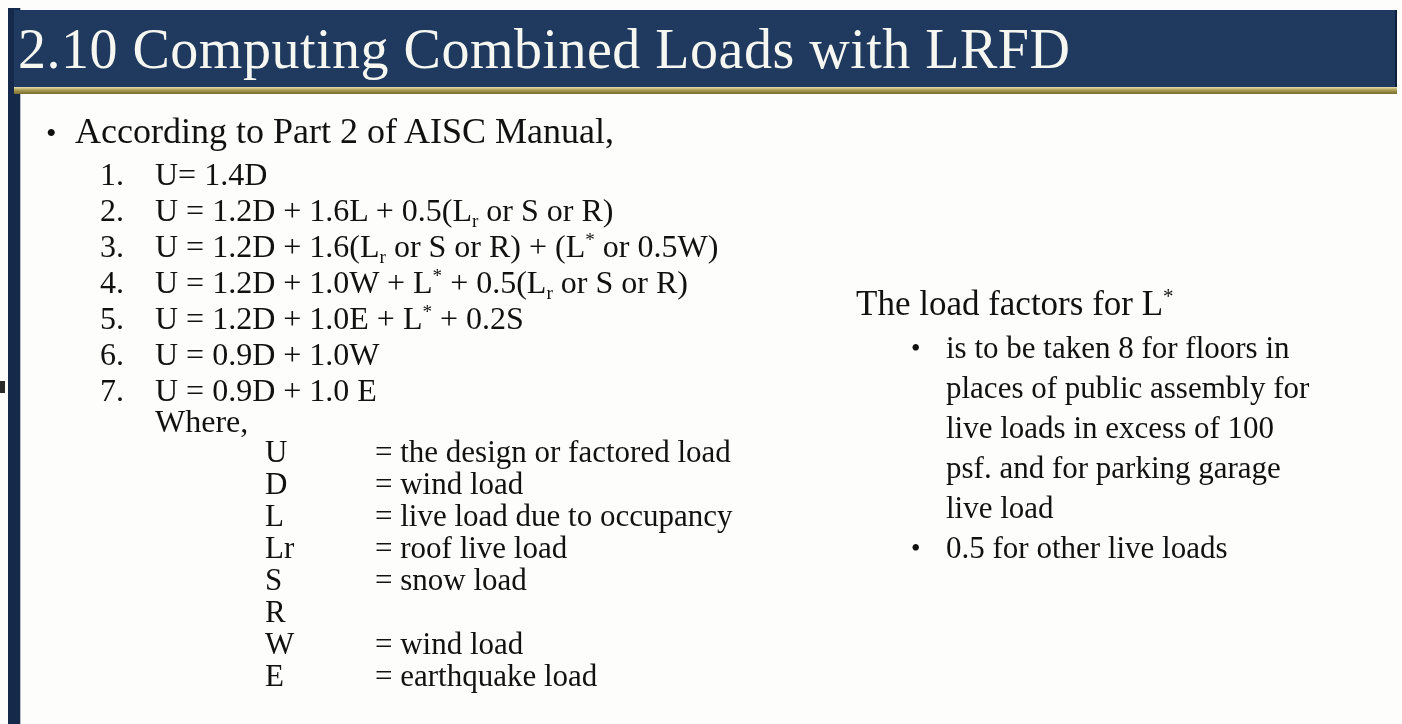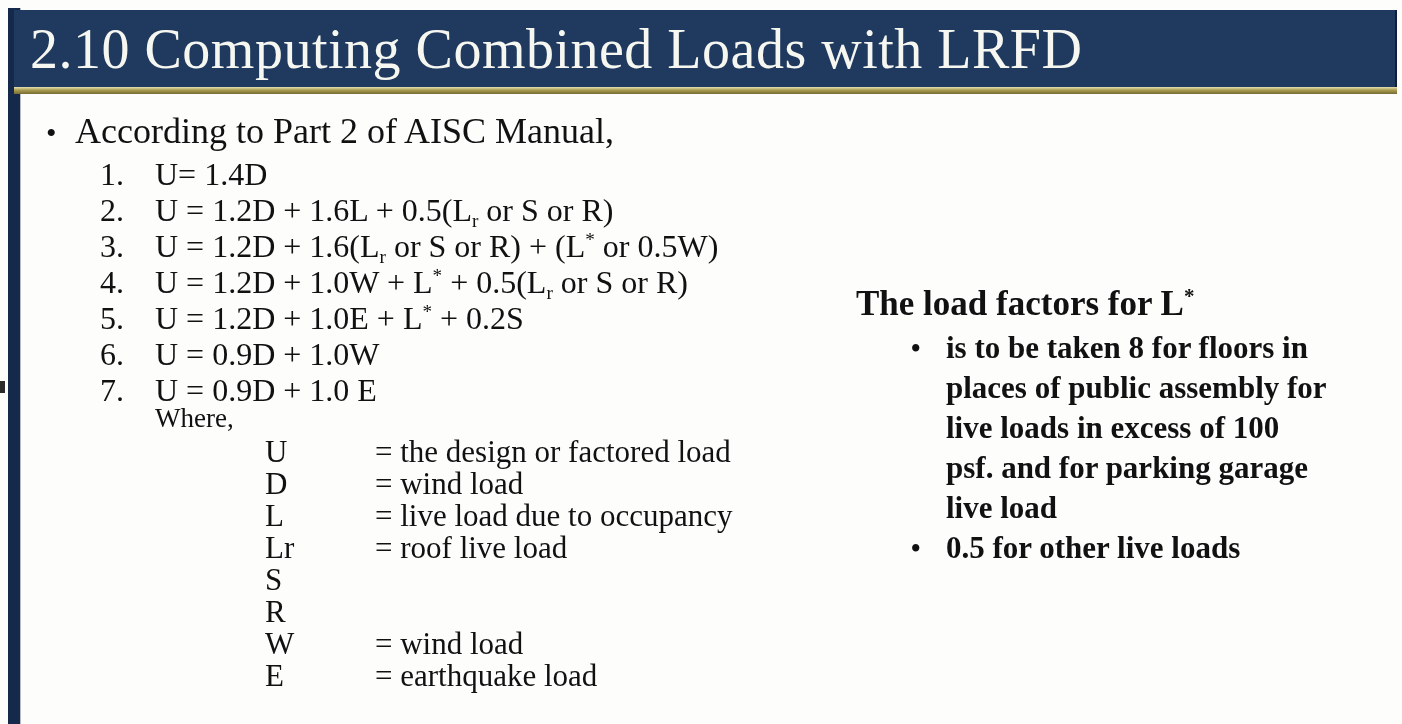--- a/index.html
+++ b/index.html
@@ -14,39 +14,39 @@
   }
   .left-tick {
     position:absolute; left:0; top:381px; width:5px; height:12px; background:#2a2a2a;
   }
   .title-bar {
     position:absolute; left:14px; top:10px; width:1381px; height:77px;
     background:#1f3a5e; border-right:2px solid #0e1f3d;
     display:flex; align-items:center;
   }
   .title-bar h1 {
-    margin:0; padding-left:16px; font-size:56px; font-weight:400;
+    margin:0; padding-left:4px; font-size:56px; font-weight:400;
     color:#f7f7f2; letter-spacing:0.5px; white-space:nowrap;
   }
   .gold-rule {
     position:absolute; left:14px; top:87px; width:1383px; height:7px;
     background:linear-gradient(to bottom,#e6e0b4 0%,#a99c4f 45%,#776b33 100%);
   }
   .intro { position:absolute; left:46px; top:110px; font-size:36px; white-space:nowrap; }
   .intro .bullet { display:inline-block; width:29px; font-size:30px; }
   .equations { position:absolute; left:100px; top:156px; font-size:32px; }
   .eq-row { height:36px; line-height:36px; display:flex; white-space:pre; }
   .eq-num { width:55px; }
   sub { font-size:60%; vertical-align:-0.3em; line-height:0; }
   sup { font-size:60%; vertical-align:0.55em; line-height:0; }
-  .where { position:absolute; left:155px; top:403px; font-size:27px; }
+  .where { position:absolute; left:155px; top:403px; font-size:32px; }
   .defs { position:absolute; left:265px; top:436px; font-size:31px; }
   .def-row { height:32px; line-height:32px; display:flex; white-space:pre; }
   .def-sym { width:110px; }
-  .aside { position:absolute; left:856px; top:282px; width:545px;font-weight:bold; }
+  .aside { position:absolute; left:856px; top:282px; width:545px; }
   .aside-heading { font-size:35px; line-height:43px; }
   .aside-bullets { margin:3px 0 0 0; padding:0; list-style:none; font-size:31px; }
   .aside-bullets li { display:flex; }
   .li-marker { width:35px; margin-left:55px; font-size:27px; line-height:40px; }
   .li-text { line-height:40px; }
 </style>
 </head>
 <body>
 
 <div class="left-bar"></div>
@@ -108,20 +108,21 @@
     <div class="def-row">
       <span class="def-sym">L</span>
       <span class="def-meaning">= live load due to occupancy</span>
     </div>
     <div class="def-row">
       <span class="def-sym">Lr</span>
       <span class="def-meaning">= roof live load</span>
     </div>
     <div class="def-row">
       <span class="def-sym">S</span>
+      <span class="def-meaning">= snow load</span>
     </div>
     <div class="def-row">
       <span class="def-sym">R</span>
     </div>
     <div class="def-row">
       <span class="def-sym">W</span>
       <span class="def-meaning">= wind load</span>
     </div>
     <div class="def-row">
       <span class="def-sym">E</span>

